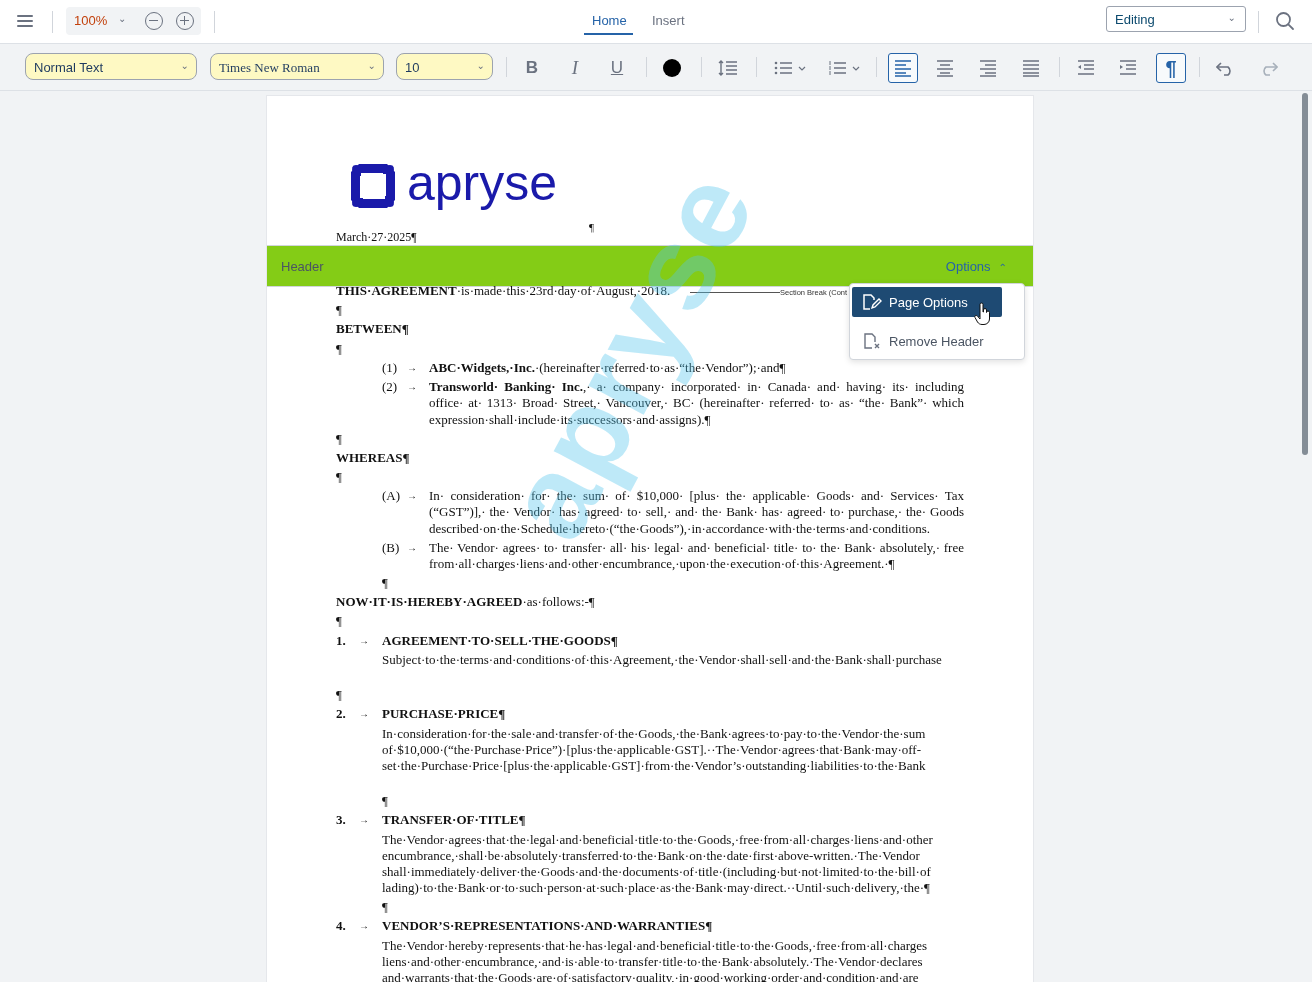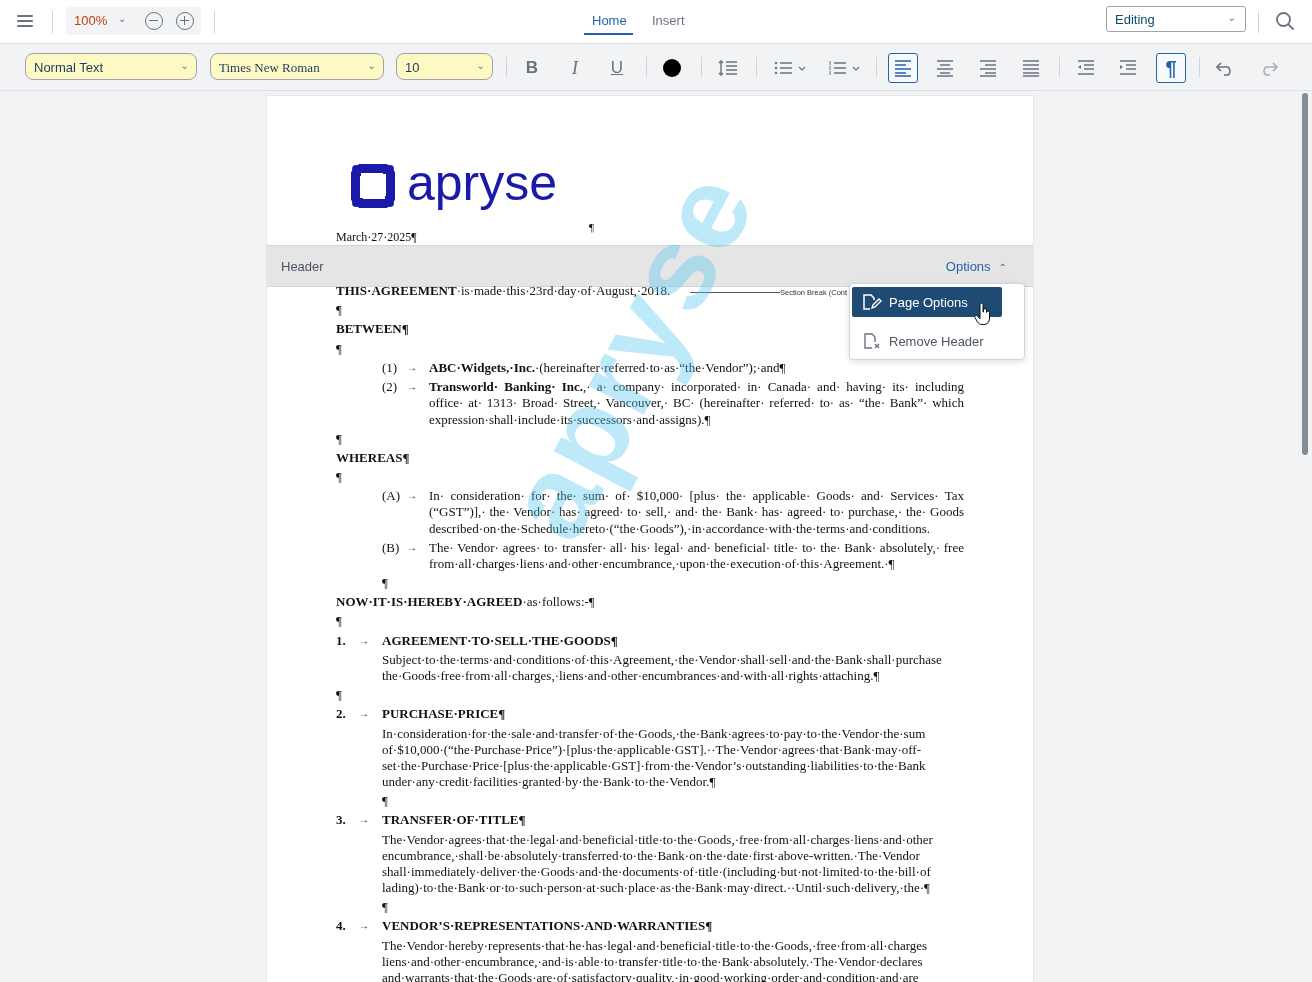--- a/index.html
+++ b/index.html
@@ -39,21 +39,21 @@
 
   
   .scroll-thumb { position: absolute; left: 1302px; top: 93px; width: 6px; height: 362px; background: #848d96; border-radius: 3px; cursor: pointer; }
   .page { position: absolute; left: 267px; top: 96px; width: 766px; height: 900px; background: #fff; box-shadow: 0 0 0 1px #e5e7eb; overflow: hidden; }
   .doc { font-family: "Liberation Serif", serif; font-size: 13px; color: #111; }
   .line { position: absolute; white-space: nowrap; line-height: 16px; }
   .b { font-weight: bold; }
   .just { position: absolute; white-space: normal; text-align: justify; text-align-last: justify; line-height: 16.3px; }
 
   .logo { position: absolute; left: 78px; top: 62px; width: 240px; height: 60px; }
-  .header-bar { position: absolute; left: 0; top: 149px; width: 766px; height: 42px; border-top: 1px solid #d1d5db; border-bottom: 1px solid #d1d5db; background: #e5e5e5; font-family: "Liberation Sans", sans-serif; padding-left: 9px; }
+  .header-bar { position: absolute; left: 0; top: 149px; width: 766px; height: 42px; border-top: 1px solid #d1d5db; border-bottom: 1px solid #d1d5db; background: #84cc16; font-family: "Liberation Sans", sans-serif; padding-left: 9px; }
   .header-label { position: absolute; left: 14px; top: 13px; font-size: 13px; color: #4b5563; }
   .options-btn { position: absolute; right: 26px; top: 13px; font-size: 13px; color: #2563a8; cursor: pointer; }
   .options-btn .caret { margin-left: 8px; font-size: 10px; }
 
   .section-break { position: absolute; left: 423px; top: 196px; width: 90px; border-top: 1px solid #555; }
   .section-break-lbl { position: absolute; left: 513px; top: 192px; font-family: "Liberation Sans", sans-serif; font-size: 7.5px; color: #333; white-space: nowrap; }
 
   .watermark { position: absolute; left: 210px; top: 400px; font-family: "Liberation Sans", sans-serif; font-size: 118px; font-weight: bold; color: rgba(84, 196, 236, 0.38); transform: rotate(-62deg); transform-origin: left top; white-space: nowrap; pointer-events: none; letter-spacing: 2px; }
 
   
@@ -258,30 +258,28 @@
   <div class="line" style="left:162px;top:460px">from·all·charges·liens·and·other·encumbrance,·upon·the·execution·of·this·Agreement.·¶</div>
 
   <div class="line" style="left:115px;top:479px">¶</div>
   <div class="line" style="left:69px;top:498px"><span class="b">NOW·IT·IS·HEREBY·AGREED</span><span>·as·follows:-¶</span></div>
   <div class="line" style="left:69px;top:517px">¶</div>
 
   <div class="line b" style="left:69px;top:537px">1.</div>
   <div class="line" style="left:92px;top:537px;font-size:10px">→</div>
   <div class="line b" style="left:115px;top:537px">AGREEMENT·TO·SELL·THE·GOODS¶</div>
   <div class="just" style="left:115px;top:556px;width:583px">Subject·to·the·terms·and·conditions·of·this·Agreement,·the·Vendor·shall·sell·and·the·Bank·shall·purchase</div>
-  <div class="line" style="left:115px;top:572px">the·Goods·free·from·all·charges,·liens·and·other·encumbrances·and·with·all·rights·attaching.¶</div>
   <div class="line" style="left:69px;top:591px">¶</div>
 
   <div class="line b" style="left:69px;top:610px">2.</div>
   <div class="line" style="left:92px;top:610px;font-size:10px">→</div>
   <div class="line b" style="left:115px;top:610px">PURCHASE·PRICE¶</div>
   <div class="just" style="left:115px;top:630px;width:582px">In·consideration·for·the·sale·and·transfer·of·the·Goods,·the·Bank·agrees·to·pay·to·the·Vendor·the·sum</div>
   <div class="just" style="left:115px;top:646px;width:582px">of·$10,000·(“the·Purchase·Price”)·[plus·the·applicable·GST].··The·Vendor·agrees·that·Bank·may·off-</div>
   <div class="just" style="left:115px;top:662px;width:582px">set·the·Purchase·Price·[plus·the·applicable·GST]·from·the·Vendor’s·outstanding·liabilities·to·the·Bank</div>
-  <div class="line" style="left:115px;top:678px">under·any·credit·facilities·granted·by·the·Bank·to·the·Vendor.¶</div>
   <div class="line" style="left:115px;top:697px">¶</div>
 
   <div class="line b" style="left:69px;top:716px">3.</div>
   <div class="line" style="left:92px;top:716px;font-size:10px">→</div>
   <div class="line b" style="left:115px;top:716px">TRANSFER·OF·TITLE¶</div>
   <div class="just" style="left:115px;top:736px;width:582px">The·Vendor·agrees·that·the·legal·and·beneficial·title·to·the·Goods,·free·from·all·charges·liens·and·other</div>
   <div class="just" style="left:115px;top:752px;width:582px">encumbrance,·shall·be·absolutely·transferred·to·the·Bank·on·the·date·first·above-written.·The·Vendor</div>
   <div class="just" style="left:115px;top:768px;width:582px">shall·immediately·deliver·the·Goods·and·the·documents·of·title·(including·but·not·limited·to·the·bill·of</div>
   <div class="just" style="left:115px;top:784px;width:575px">lading)·to·the·Bank·or·to·such·person·at·such·place·as·the·Bank·may·direct.··Until·such·delivery,·the·¶</div>
   <div class="line" style="left:115px;top:803px">¶</div>

